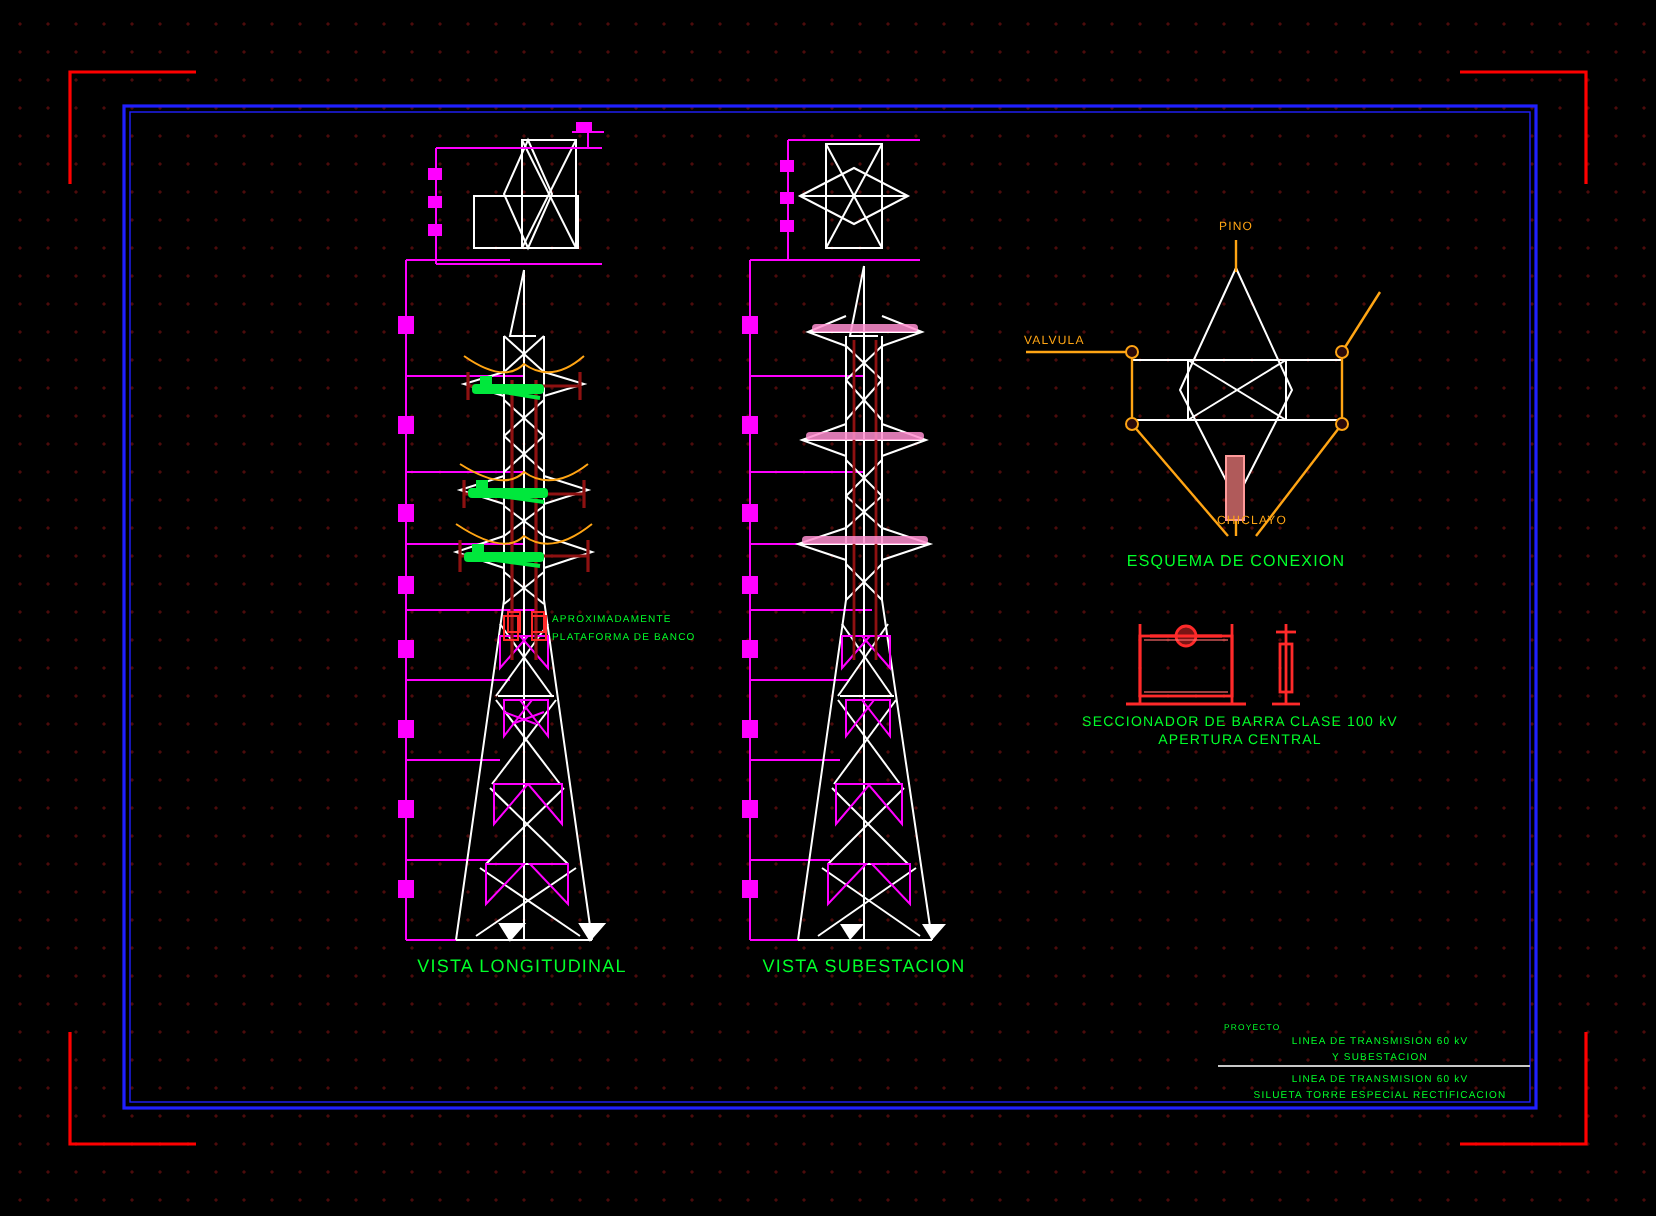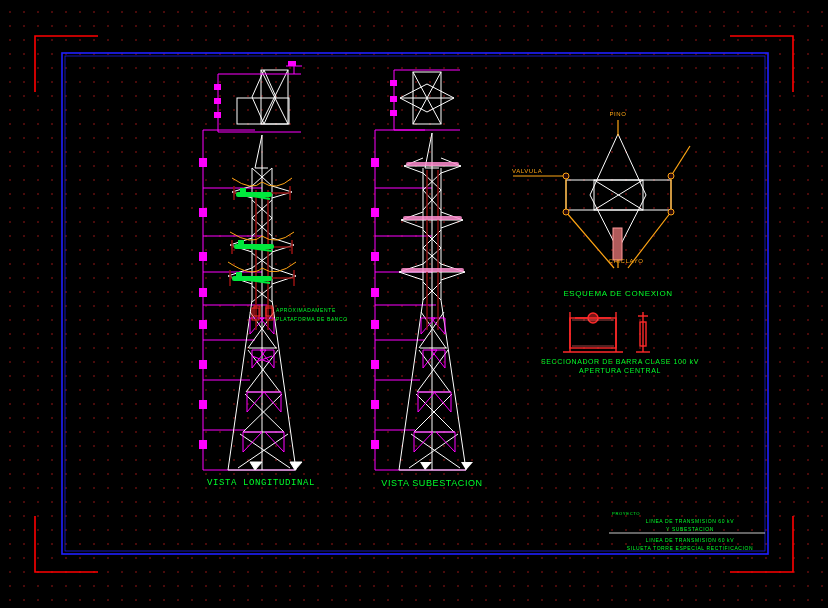--- a/index.html
+++ b/index.html
@@ -358,28 +358,28 @@
     <g stroke="#ff6a6a" stroke-width="0.8" fill="none" opacity=".8">
       <line x1="572" y1="320" x2="614" y2="320"></line>
       <line x1="572" y1="346" x2="614" y2="346"></line>
     </g>
   </svg>
 
   <svg class="layer">
     <line x1="609" y1="533" x2="765" y2="533" stroke="#c8c8c8" stroke-width="1"></line>
   </svg>
 
-  <div class="txt g t9 ctr" style="left:261px;top:478px;font-family:Liberation Mono, monospace;">VISTA LONGITUDINAL</div>
+  <div class="txt g t9 ctr" style="left:261px;top:478px;">VISTA LONGITUDINAL</div>
 
   <div class="txt g t9 ctr" style="left:432px;top:478px;">VISTA SUBESTACION</div>
 
   <div class="txt g t5" style="left:276px;top:308px;">APROXIMADAMENTE</div>
   <div class="txt g t5" style="left:276px;top:317px;">PLATAFORMA DE BANCO</div>
 
-  <div class="txt g t8 ctr" style="left:618px;top:289px;">ESQUEMA DE CONEXION</div>
+  <div class="txt g t8 ctr" style="left:618px;top:276px;">ESQUEMA DE CONEXION</div>
 
   <div class="txt o t6 ctr" style="left:618px;top:111px;">PINO</div>
 
   <div class="txt o t6" style="left:512px;top:168px;">VALVULA</div>
 
   <div class="txt o t6 ctr" style="left:626px;top:258px;">CHICLAYO</div>
 
   <div class="txt g t7 ctr" style="left:620px;top:358px;">SECCIONADOR DE BARRA CLASE 100 kV</div>
   <div class="txt g t7 ctr" style="left:620px;top:367px;">APERTURA CENTRAL</div>
 

